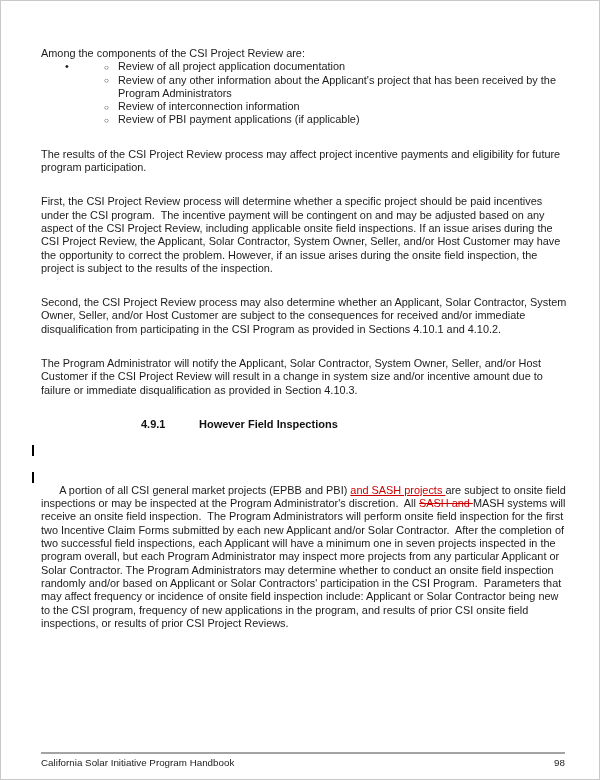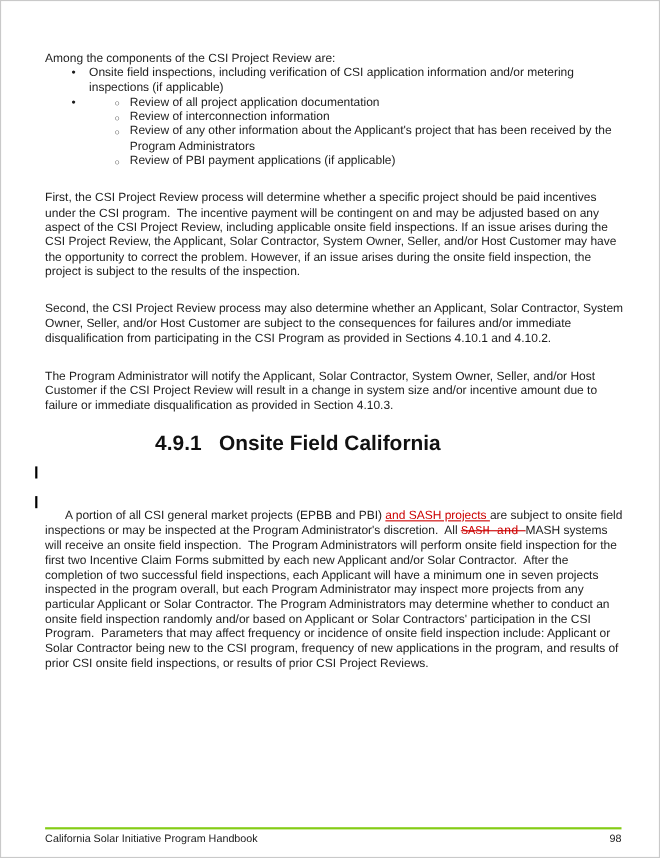--- a/index.html
+++ b/index.html
@@ -39,80 +39,80 @@
     left: 63px;
     top: 0.5px;
     font-size: 8px;
   }
   
   ul.l1 ul.l2 { margin-left: -40px; }
   ul.l1 ul.l2 > li { padding-left: 77px; }
   h3.section-heading {
     display: flex;
     margin: 20px 0 12px 100px;
-    font-size: 19px;
+    font-size: 11px;
     font-weight: bold;
     line-height: 15px;
     color: #111;
   }
   h3.section-heading .hnum { width: 58px; flex: 0 0 58px; }
   .edited-para { position: relative; }
   .ins { color: #cc0000; text-decoration: underline; }
-  .del { color: #cc0000; text-decoration: line-through; font-family: Liberation Mono, monospace; }
+  .del { color: #cc0000; text-decoration: line-through; }
   .change-bar {
     position: absolute;
     left: -9px;
     width: 1.6px;
     height: 11px;
     background: #000;
   }
   .change-bar.bar1 { top: 1px; }
   .change-bar.bar2 { top: 27.6px; }
   .footer {
     position: absolute;
     left: 40px;
     right: 34px;
     top: 751px;
-    border-top: 2px solid #84cc16;
+    border-top: 2px solid #a3a3a3;
     padding-top: 2.5px;
     display: flex;
     justify-content: space-between;
     font-size: 9.8px;
     line-height: 11px;
     color: #1c1c1c;
     align-items: center;
   }
 </style>
 </head>
 <body>
 
 <div class="page">
   <div class="content">
 
     <p class="para first">Among the components of the CSI Project Review are:</p>
 
     <ul class="l1">
-      <li><span class="para-text">Onsite field inspections, including verification of CSI application information and/or metering inspections (if applicable)</span></li>
       <li>
         <ul class="l2">
           <li><span>Review of all project application documentation</span></li>
+          <li><span>Review of any other information about the Applicant's project that has been received by the Program Administrators</span></li>
           <li><span>Review of interconnection information</span></li>
-          <li><span>Review of any other information about the Applicant's project that has been received by the Program Administrators</span></li>
           <li><span>Review of PBI payment applications (if applicable)</span></li>
         </ul>
       </li>
     </ul>
 
+    <p class="para">The results of the CSI Project Review process may affect project incentive payments and eligibility for future program participation.</p>
     <p class="para">First, the CSI Project Review process will determine whether a specific project should be paid incentives under the CSI program.  The incentive payment will be contingent on and may be adjusted based on any aspect of the CSI Project Review, including applicable onsite field inspections. If an issue arises during the CSI Project Review, the Applicant, Solar Contractor, System Owner, Seller, and/or Host Customer may have the opportunity to correct the problem. However, if an issue arises during the onsite field inspection, the project is subject to the results of the inspection.</p>
-    <p class="para">Second, the CSI Project Review process may also determine whether an Applicant, Solar Contractor, System Owner, Seller, and/or Host Customer are subject to the consequences for failures and/or immediate disqualification from participating in the CSI Program as provided in Sections 4.10.1 and 4.10.2.</p>
+    <p class="para">Second, the CSI Project Review process may also determine whether an Applicant, Solar Contractor, System Owner, Seller, and/or Host Customer are subject to the consequences for received and/or immediate disqualification from participating in the CSI Program as provided in Sections 4.10.1 and 4.10.2.</p>
     <p class="para">The Program Administrator will notify the Applicant, Solar Contractor, System Owner, Seller, and/or Host Customer if the CSI Project Review will result in a change in system size and/or incentive amount due to failure or immediate disqualification as provided in Section 4.10.3.</p>
 
     <h3 class="section-heading">
       <span class="hnum">4.9.1</span>
-      <span class="htitle">Onsite Field California</span>
+      <span class="htitle">However Field Inspections</span>
     </h3>
 
     <p class="para first edited-para">
       <span class="change-bar bar1"></span>
       <span class="change-bar bar2"></span>
       <span>A portion of all CSI general market projects (EPBB and PBI) </span><span class="ins">and SASH projects </span><span>are subject to onsite field inspections or may be inspected at the Program Administrator's discretion.  All </span><span class="del">SASH and </span><span>MASH systems will receive an onsite field inspection.  The Program Administrators will perform onsite field inspection for the first two Incentive Claim Forms submitted by each new Applicant and/or Solar Contractor.  After the completion of two successful field inspections, each Applicant will have a minimum one in seven projects inspected in the program overall, but each Program Administrator may inspect more projects from any particular Applicant or Solar Contractor. The Program Administrators may determine whether to conduct an onsite field inspection randomly and/or based on Applicant or Solar Contractors' participation in the CSI Program.  Parameters that may affect frequency or incidence of onsite field inspection include: Applicant or Solar Contractor being new to the CSI program, frequency of new applications in the program, and results of prior CSI onsite field inspections, or results of prior CSI Project Reviews.</span>
     </p>
 
   </div>
 

